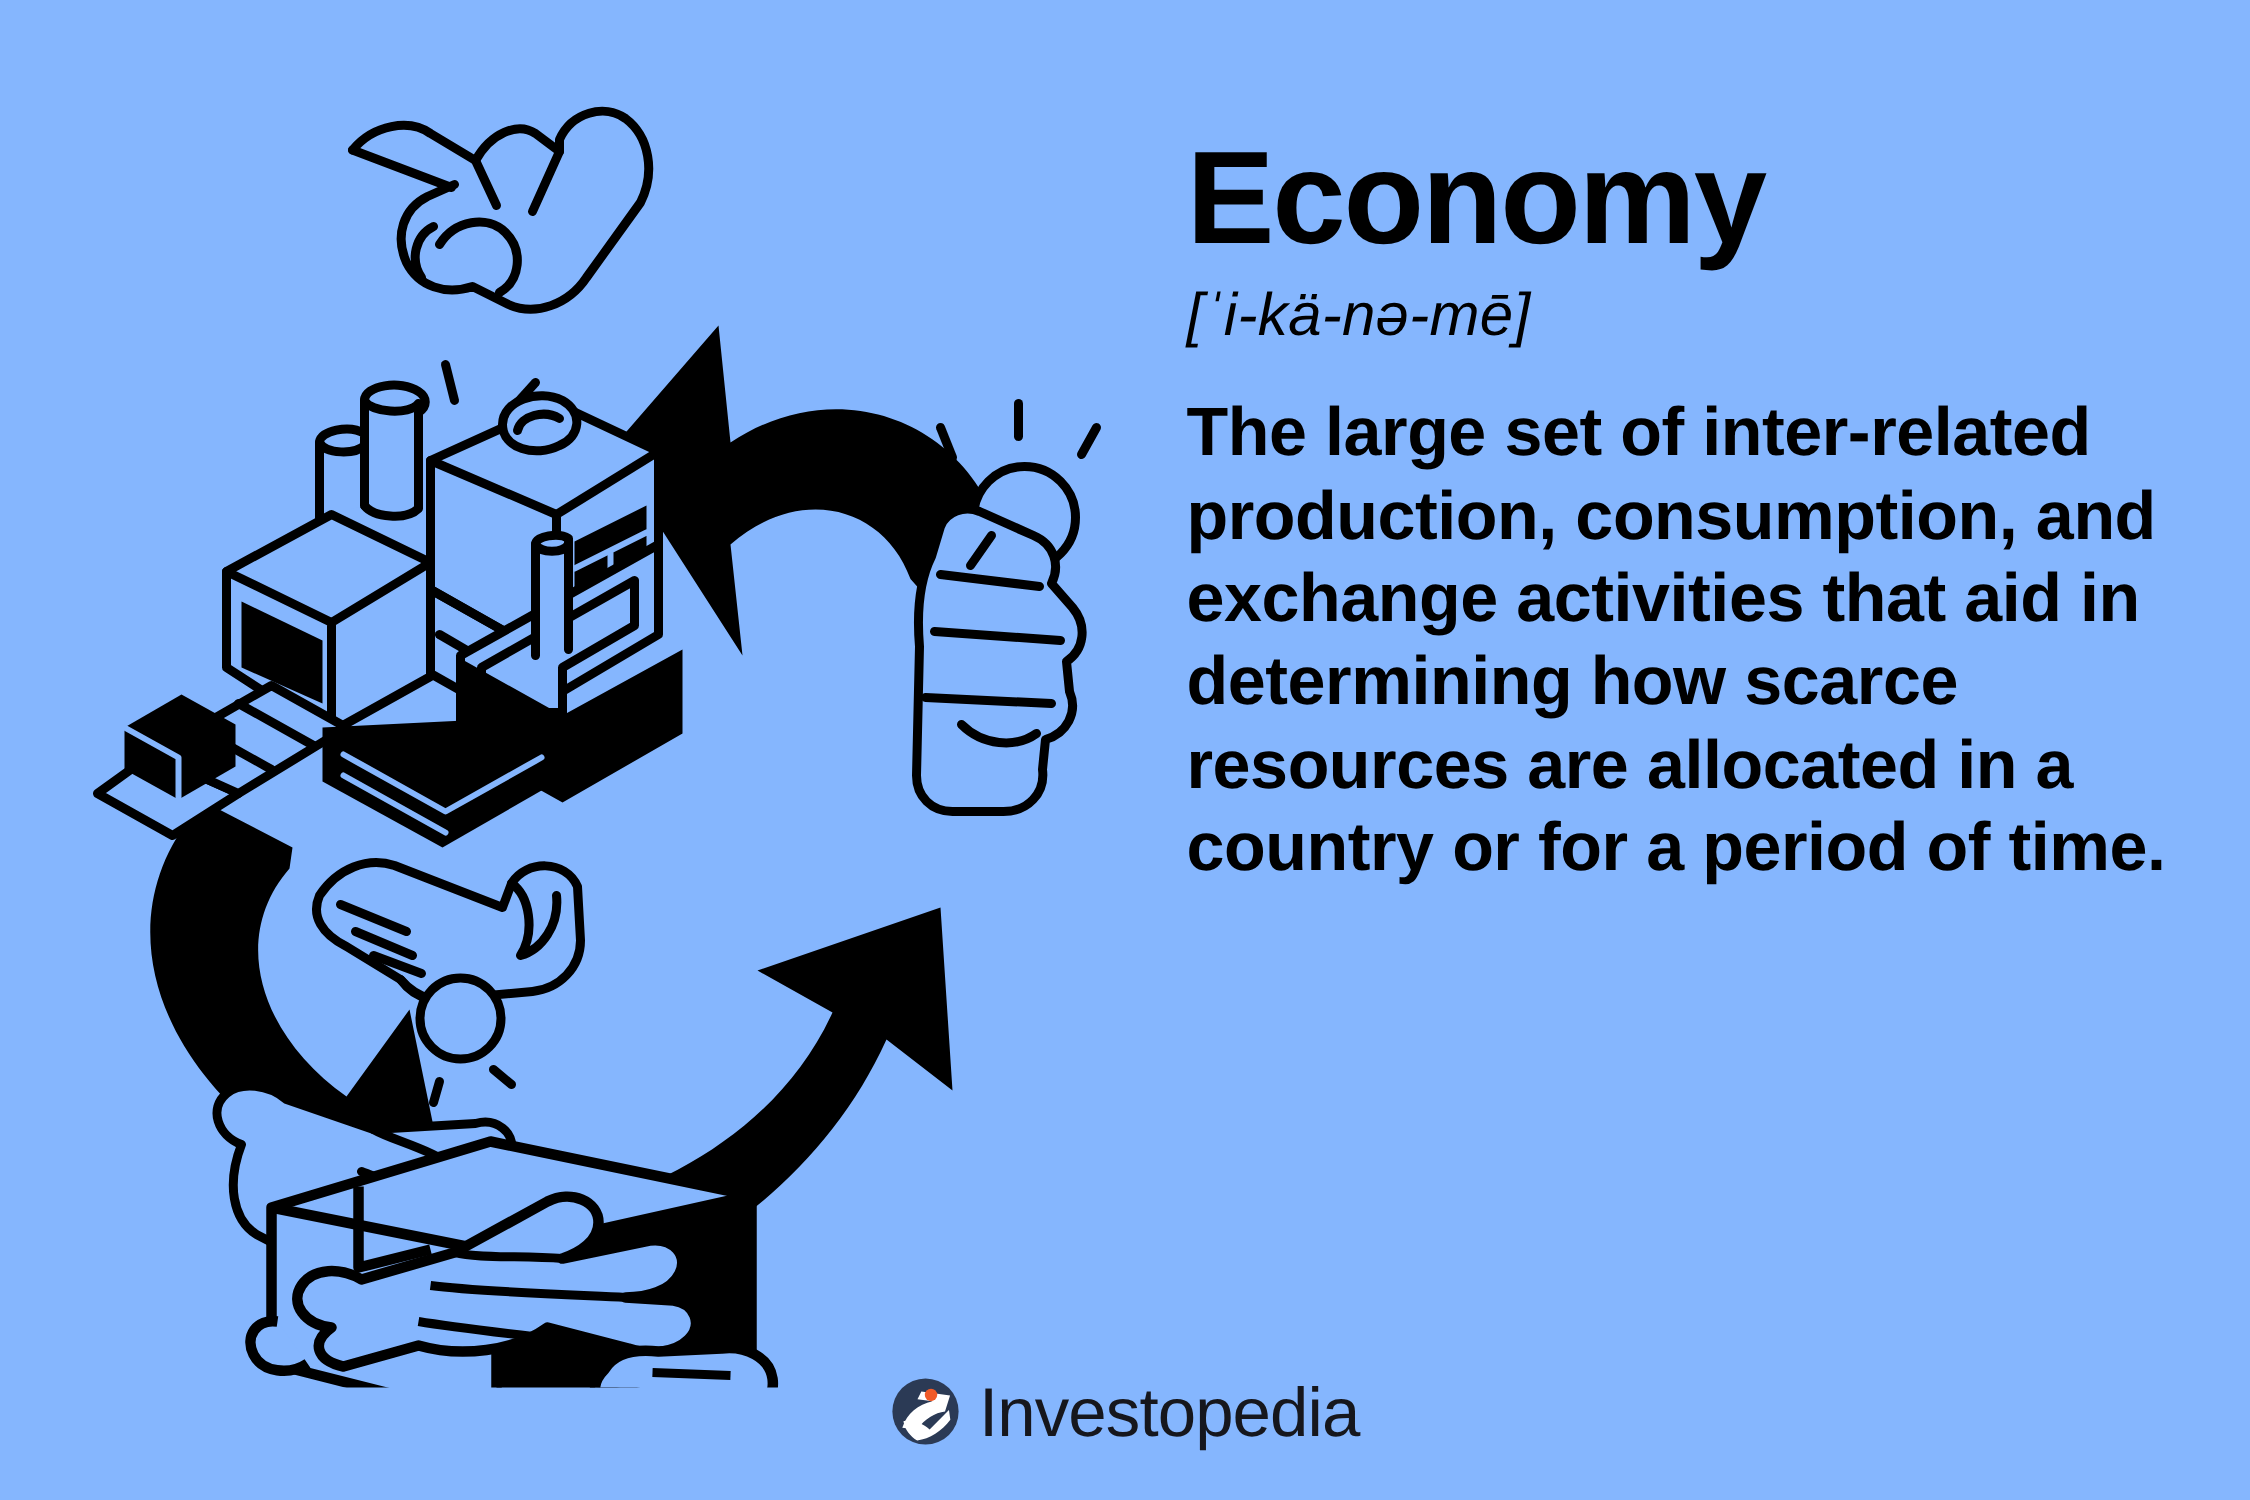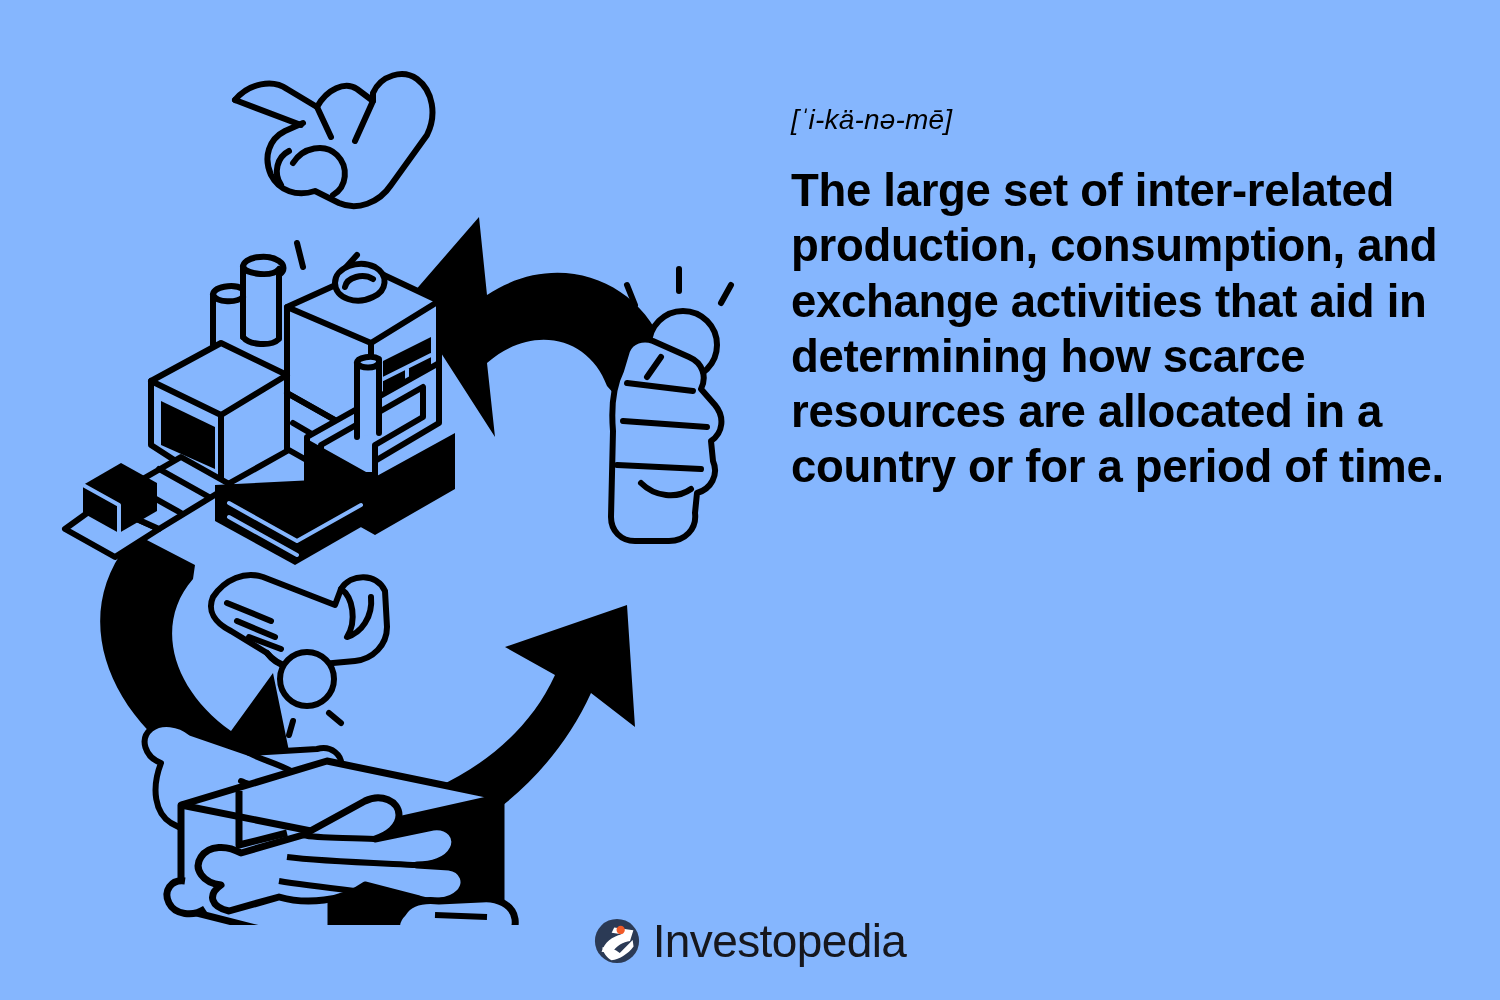--- a/index.html
+++ b/index.html
@@ -47,21 +47,21 @@
     font-size: 88px;
     font-weight: bold;
     line-height: 0.96;
     letter-spacing: -1.5px;
     color: #000000;
     margin: 0;
   }
 
   #pronunciation {
     margin-top: 14px;
-    font-size: 28px;
+    font-size: 40px;
     font-style: italic;
     letter-spacing: 0.2px;
     color: #000000;
   }
 
   #definition {
     margin-top: 27px;
     font-size: 45.5px;
     font-weight: bold;
     line-height: 1.215;
@@ -298,20 +298,21 @@
                  C 478 860, 462 852, 446 854
                  L 404 856 C 386 854, 374 858, 368 868 Z" fill="#85b6fe" stroke="#000000" stroke-width="7" stroke-linejoin="round"></path>
         <path d="M400 870 L 452 872" fill="none" stroke="#000000" stroke-width="6"></path>
         <path d="M398 884 L 446 886" fill="none" stroke="#000000" stroke-width="6"></path>
       </g>
 
     </svg>
   </div>
 
   <div id="text-column">
+    <h1 id="page-title">Economy</h1>
     <div id="pronunciation">[ˈi-kä-nə-mē]</div>
     <p id="definition">The large set of inter-related production, consumption, and exchange activities that aid in determining how scarce resources are allocated in a country or for a period of time.</p>
   </div>
 
   <div id="footer-logo">
     <svg id="logo-mark" viewBox="0 0 100 100">
       <circle cx="50" cy="50" r="48" fill="#2b3a55"></circle>
       <path d="M20 78 C 24 56, 38 42, 58 34 L 36 34 L 40 22 L 82 22 L 78 46
                C 64 50, 50 60, 42 78 Z" fill="#ffffff" transform="rotate(8 50 50)"></path>
       <path d="M22 74 C 34 78, 46 86, 56 94 L 78 70 L 86 58

